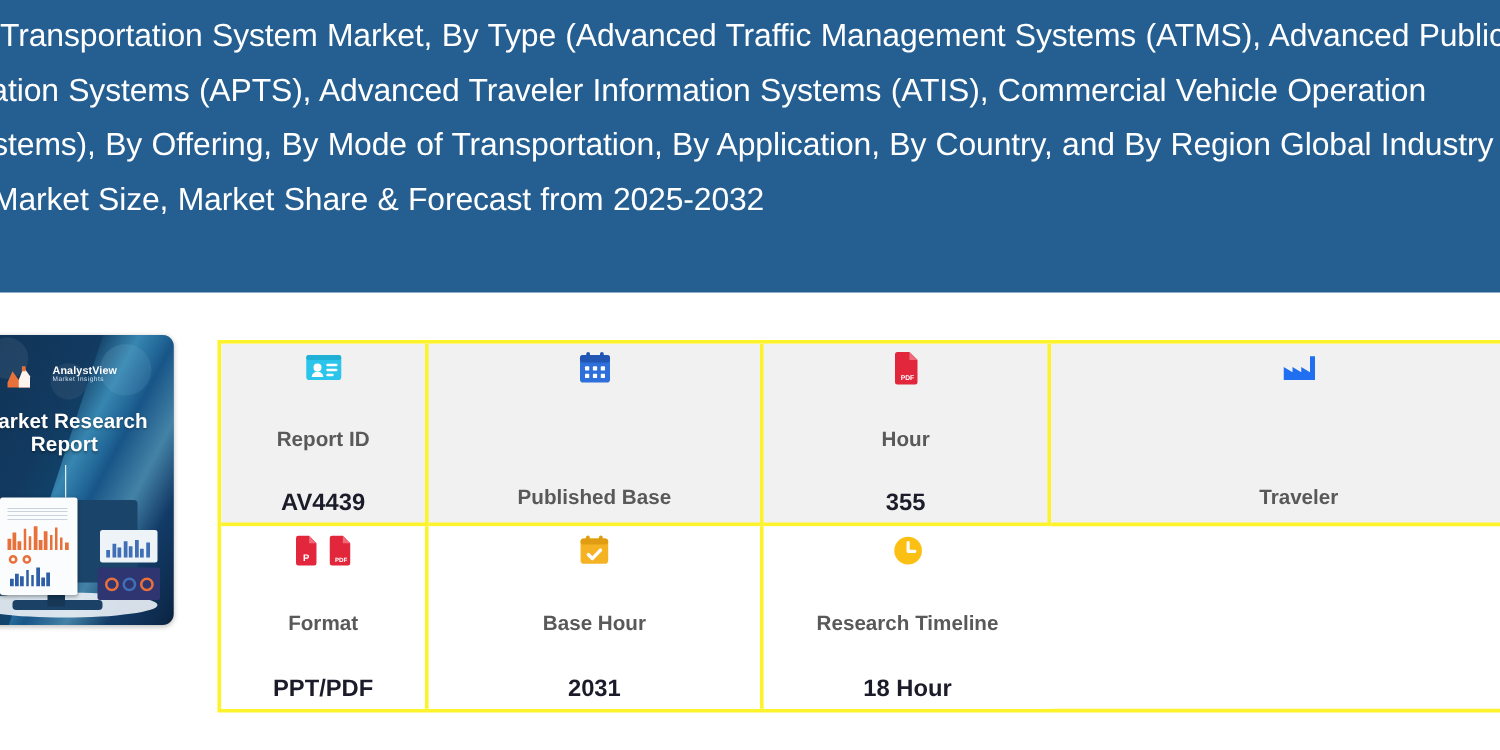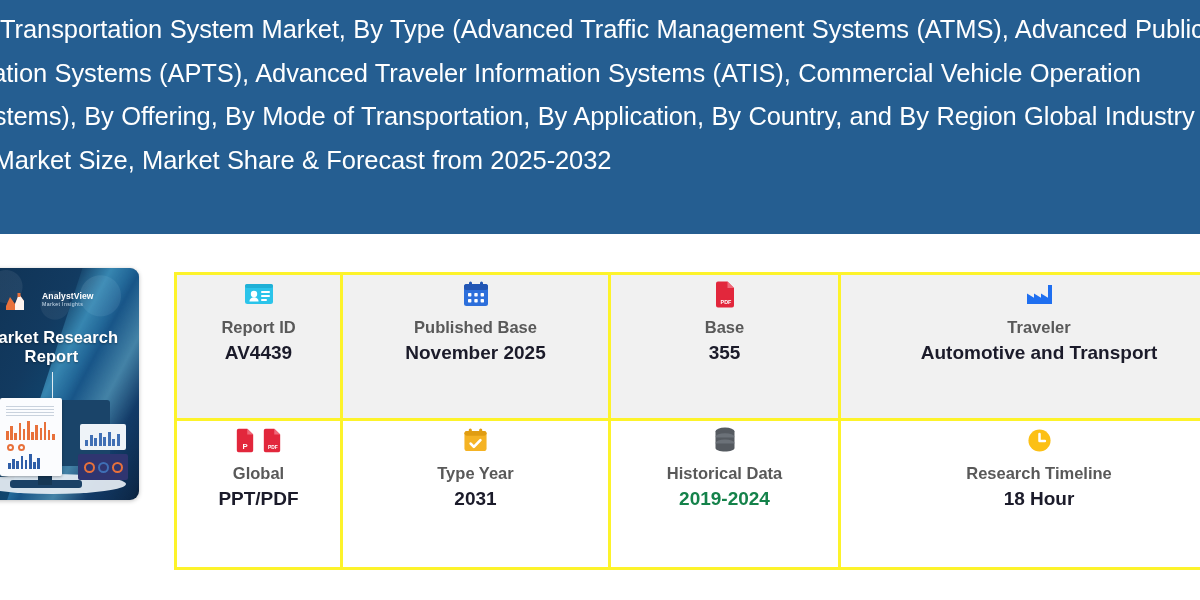--- a/index.html
+++ b/index.html
@@ -253,21 +253,21 @@
     display: grid;
     grid-template-columns: 166px 268px 230px 396px;
     grid-template-rows: 1fr 1fr;
     background: #ffffff;
   }
   .cell {
     position: relative;
     display: flex;
     flex-direction: column;
     align-items: center;
-    justify-content: flex-start;
+    justify-content: space-between;
     border-right: 3px solid #fdf32a;
     border-bottom: 3px solid #fdf32a;
     box-sizing: border-box;
     padding: 4px 6px;
   }
   .cell.r1 { background: #f1f1f1; }
   .cell.r2 { background: #ffffff; border-bottom: none; }
   .cell.lastcol { border-right: none; }
 
   .cell-icon {
@@ -414,93 +414,77 @@
             <rect x="5" y="12" width="3.4" height="3.4" rx="0.7"></rect>
             <rect x="11.3" y="12" width="3.4" height="3.4" rx="0.7"></rect>
             <rect x="17.6" y="12" width="3.4" height="3.4" rx="0.7"></rect>
             <rect x="5" y="18" width="3.4" height="3.4" rx="0.7"></rect>
             <rect x="11.3" y="18" width="3.4" height="3.4" rx="0.7"></rect>
             <rect x="17.6" y="18" width="3.4" height="3.4" rx="0.7"></rect>
           </g>
         </svg>
       </span>
       <span class="cell-label">Published Base</span>
-      <span class="cell-value">November 2025</span>
     </div>
 
     <div class="cell r1">
       <span class="cell-icon">
         <svg width="22" height="27" viewBox="0 0 22 27">
           <path d="M2 2.5a2 2 0 0 1 2-2h9.5L20 7v17.5a2 2 0 0 1-2 2H4a2 2 0 0 1-2-2z" fill="#e2273c"></path>
           <path d="M13.5 0.5L20 7h-6.5z" fill="#f06a7a"></path>
           <rect x="5.5" y="17.5" width="13" height="7.5" rx="1.4" fill="#e2273c"></rect>
           <text x="12" y="23.3" font-family="Liberation Sans, sans-serif" font-size="5.4" font-weight="bold" fill="#ffffff" text-anchor="middle">PDF</text>
         </svg>
       </span>
-      <span class="cell-label">Base</span>
+      <span class="cell-label">Hour</span>
       <span class="cell-value">355</span>
     </div>
 
     <div class="cell r1 lastcol">
       <span class="cell-icon">
         <svg width="27" height="21" viewBox="0 0 27 21">
           <path d="M1 20V9.5l7 4.2V9.5l7 4.2V9.5l7 4.2V1h4v19z" fill="#1f6ff0"></path>
         </svg>
       </span>
       <span class="cell-label">Traveler</span>
-      <span class="cell-value">Automotive and Transport</span>
     </div>
 
     <div class="cell r2">
       <span class="cell-icon">
         <svg width="20" height="25" viewBox="0 0 22 27">
           <path d="M2 2.5a2 2 0 0 1 2-2h9.5L20 7v17.5a2 2 0 0 1-2 2H4a2 2 0 0 1-2-2z" fill="#e2273c"></path>
           <path d="M13.5 0.5L20 7h-6.5z" fill="#f06a7a"></path>
           <rect x="4.5" y="15" width="13" height="10" rx="1.6" fill="#e2273c"></rect>
           <text x="11" y="23" font-family="Liberation Sans, sans-serif" font-size="8.5" font-weight="bold" fill="#ffffff" text-anchor="middle">P</text>
         </svg>
         <svg width="20" height="25" viewBox="0 0 22 27">
           <path d="M2 2.5a2 2 0 0 1 2-2h9.5L20 7v17.5a2 2 0 0 1-2 2H4a2 2 0 0 1-2-2z" fill="#e2273c"></path>
           <path d="M13.5 0.5L20 7h-6.5z" fill="#f06a7a"></path>
           <rect x="5.5" y="17.5" width="13" height="7.5" rx="1.4" fill="#e2273c"></rect>
           <text x="12" y="23.3" font-family="Liberation Sans, sans-serif" font-size="5.4" font-weight="bold" fill="#ffffff" text-anchor="middle">PDF</text>
         </svg>
       </span>
-      <span class="cell-label">Global</span>
+      <span class="cell-label">Format</span>
       <span class="cell-value">PPT/PDF</span>
     </div>
 
     <div class="cell r2">
       <span class="cell-icon">
         <svg width="25" height="25" viewBox="0 0 26 26">
           <rect x="1.5" y="3" width="23" height="21" rx="3" fill="#f5b324"></rect>
           <rect x="1.5" y="3" width="23" height="5" rx="2.5" fill="#e09d12"></rect>
           <rect x="6" y="0.5" width="3.2" height="5.5" rx="1.6" fill="#e09d12"></rect>
           <rect x="16.8" y="0.5" width="3.2" height="5.5" rx="1.6" fill="#e09d12"></rect>
           <path d="M8 16.2l3.3 3.4 6.8-7" stroke="#ffffff" stroke-width="2.8" fill="none" stroke-linecap="round" stroke-linejoin="round"></path>
         </svg>
       </span>
-      <span class="cell-label">Type Year</span>
+      <span class="cell-label">Base Hour</span>
       <span class="cell-value">2031</span>
     </div>
 
-    <div class="cell r2">
-      <span class="cell-icon">
-        <svg width="24" height="26" viewBox="0 0 24 26">
-          <ellipse cx="12" cy="4.2" rx="9.5" ry="3.6" fill="#555a60"></ellipse>
-          <path d="M2.5 4.2v5.4c0 2 4.3 3.6 9.5 3.6s9.5-1.6 9.5-3.6V4.2z" fill="#555a60"></path>
-          <ellipse cx="12" cy="9.9" rx="9.5" ry="3.6" fill="#6b7178"></ellipse>
-          <path d="M2.5 10.4v5.4c0 2 4.3 3.6 9.5 3.6s9.5-1.6 9.5-3.6v-5.4z" fill="#555a60"></path>
-          <ellipse cx="12" cy="16.1" rx="9.5" ry="3.6" fill="#6b7178"></ellipse>
-          <path d="M2.5 16.6V21c0 2 4.3 3.6 9.5 3.6s9.5-1.6 9.5-3.6v-4.4z" fill="#555a60"></path>
-        </svg>
-      </span>
-      <span class="cell-label">Historical Data</span>
-      <span class="cell-value green">2019-2024</span>
-    </div>
 
     <div class="cell r2 lastcol">
       <span class="cell-icon">
         <svg width="25" height="25" viewBox="0 0 26 26">
           <circle cx="13" cy="13" r="11.5" fill="#fcc015"></circle>
           <path d="M13 6.2v7.4h5.6" stroke="#ffffff" stroke-width="2.6" fill="none" stroke-linecap="round" stroke-linejoin="round"></path>
         </svg>
       </span>
       <span class="cell-label">Research Timeline</span>
       <span class="cell-value">18 Hour</span>

